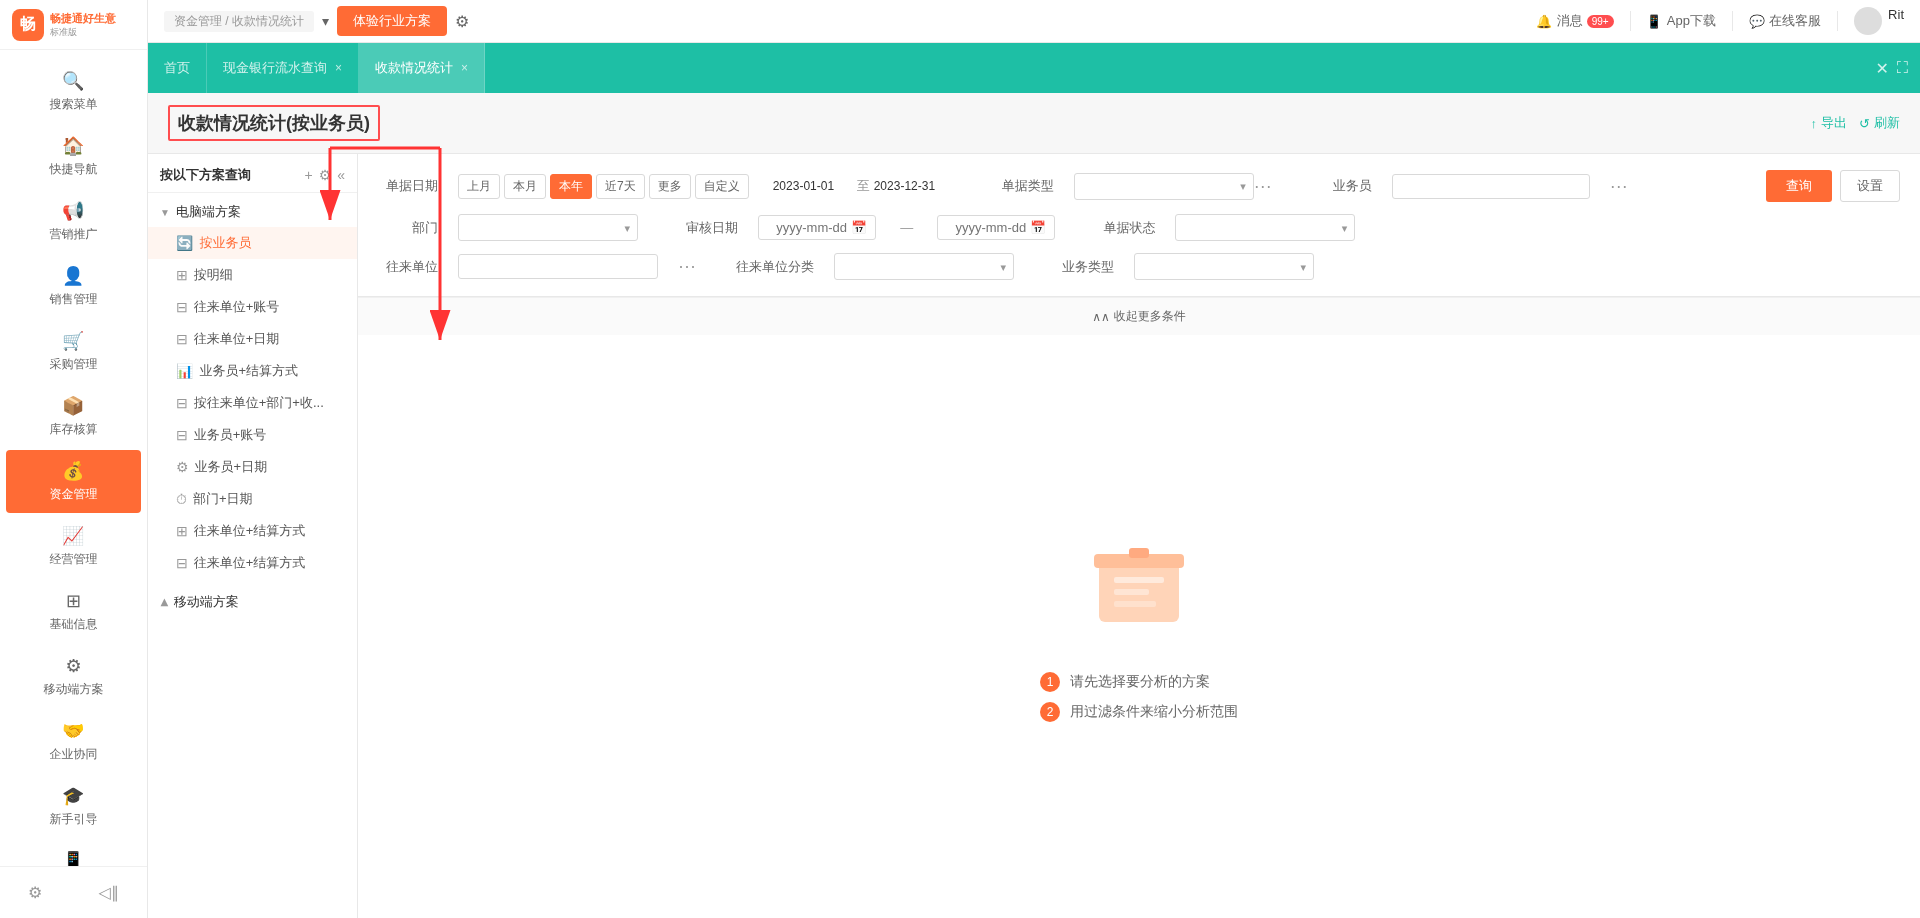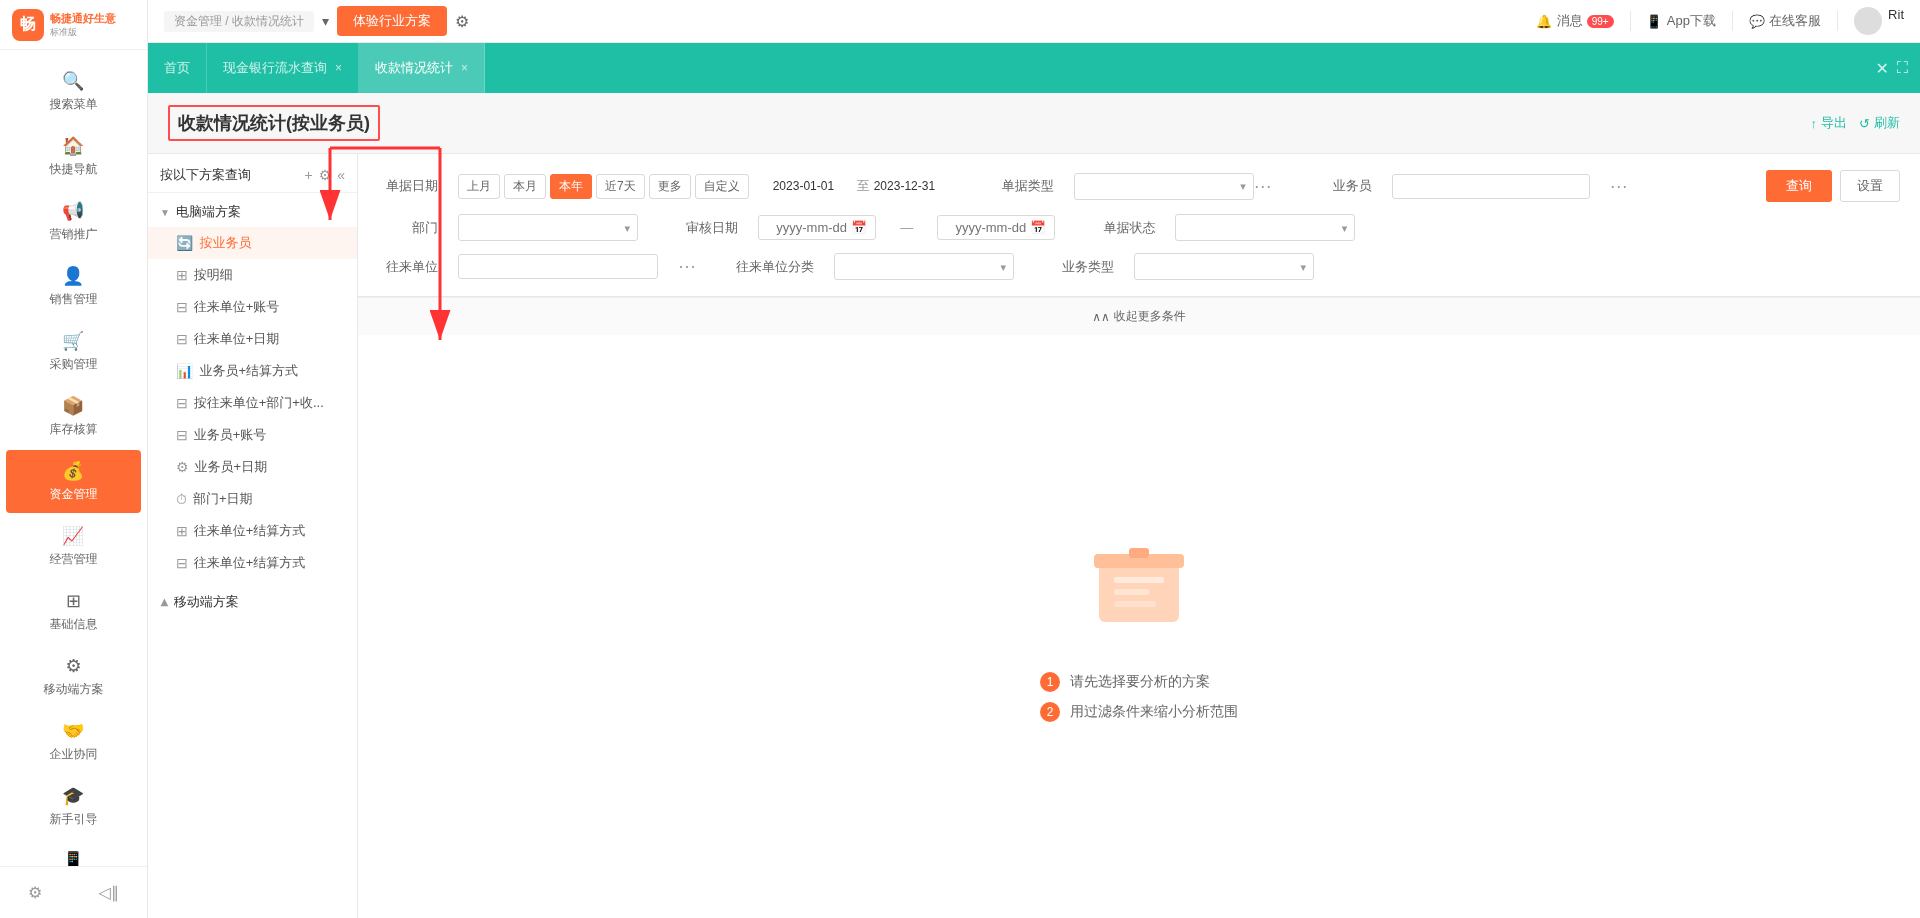--- a/index.html
+++ b/index.html
@@ -51,21 +51,21 @@
     .page-wrapper { flex: 1; display: flex; flex-direction: column; overflow: hidden; }
     .page-header { background: #f7f7f7; padding: 12px 20px; display: flex; align-items: center; justify-content: space-between; border-bottom: 1px solid #e8e8e8; flex-shrink: 0; }
     .page-title { font-size: 18px; font-weight: bold; color: #333; border: 2px solid #ff4d4f; padding: 4px 8px; border-radius: 2px; }
     .page-header-actions { display: flex; align-items: center; gap: 12px; }
     .export-btn { display: flex; align-items: center; gap: 4px; color: #1ebfa5; font-size: 13px; cursor: pointer; }
     .refresh-btn { display: flex; align-items: center; gap: 4px; color: #1ebfa5; font-size: 13px; cursor: pointer; }
 
     
     .side-panel { width: 210px; background: #fff; border-right: 1px solid #e8e8e8; display: flex; flex-direction: column; flex-shrink: 0; overflow-y: auto; }
     .side-panel-header { display: flex; align-items: center; padding: 12px 12px 8px; border-bottom: 1px solid #f0f0f0; }
-    .side-panel-title { flex: 1; font-size: 13px; color: #333; font-weight: 400; }
+    .side-panel-title { flex: 1; font-size: 13px; color: #333; font-weight: 700; }
     .side-panel-actions { display: flex; gap: 6px; }
     .side-panel-action { color: #999; font-size: 14px; cursor: pointer; }
 
     .plan-group { padding: 4px 0; }
     .plan-group-header { display: flex; align-items: center; padding: 6px 12px; font-size: 13px; color: #333; cursor: pointer; }
     .plan-group-arrow { margin-right: 6px; color: #999; font-size: 10px; }
     .plan-item { display: flex; align-items: center; padding: 7px 12px 7px 28px; font-size: 13px; color: #555; cursor: pointer; gap: 6px; }
     .plan-item.active { color: #ff6b35; background: #fff5f0; }
     .plan-item-icon { font-size: 14px; color: #999; }
     .plan-item.active .plan-item-icon { color: #ff6b35; }

